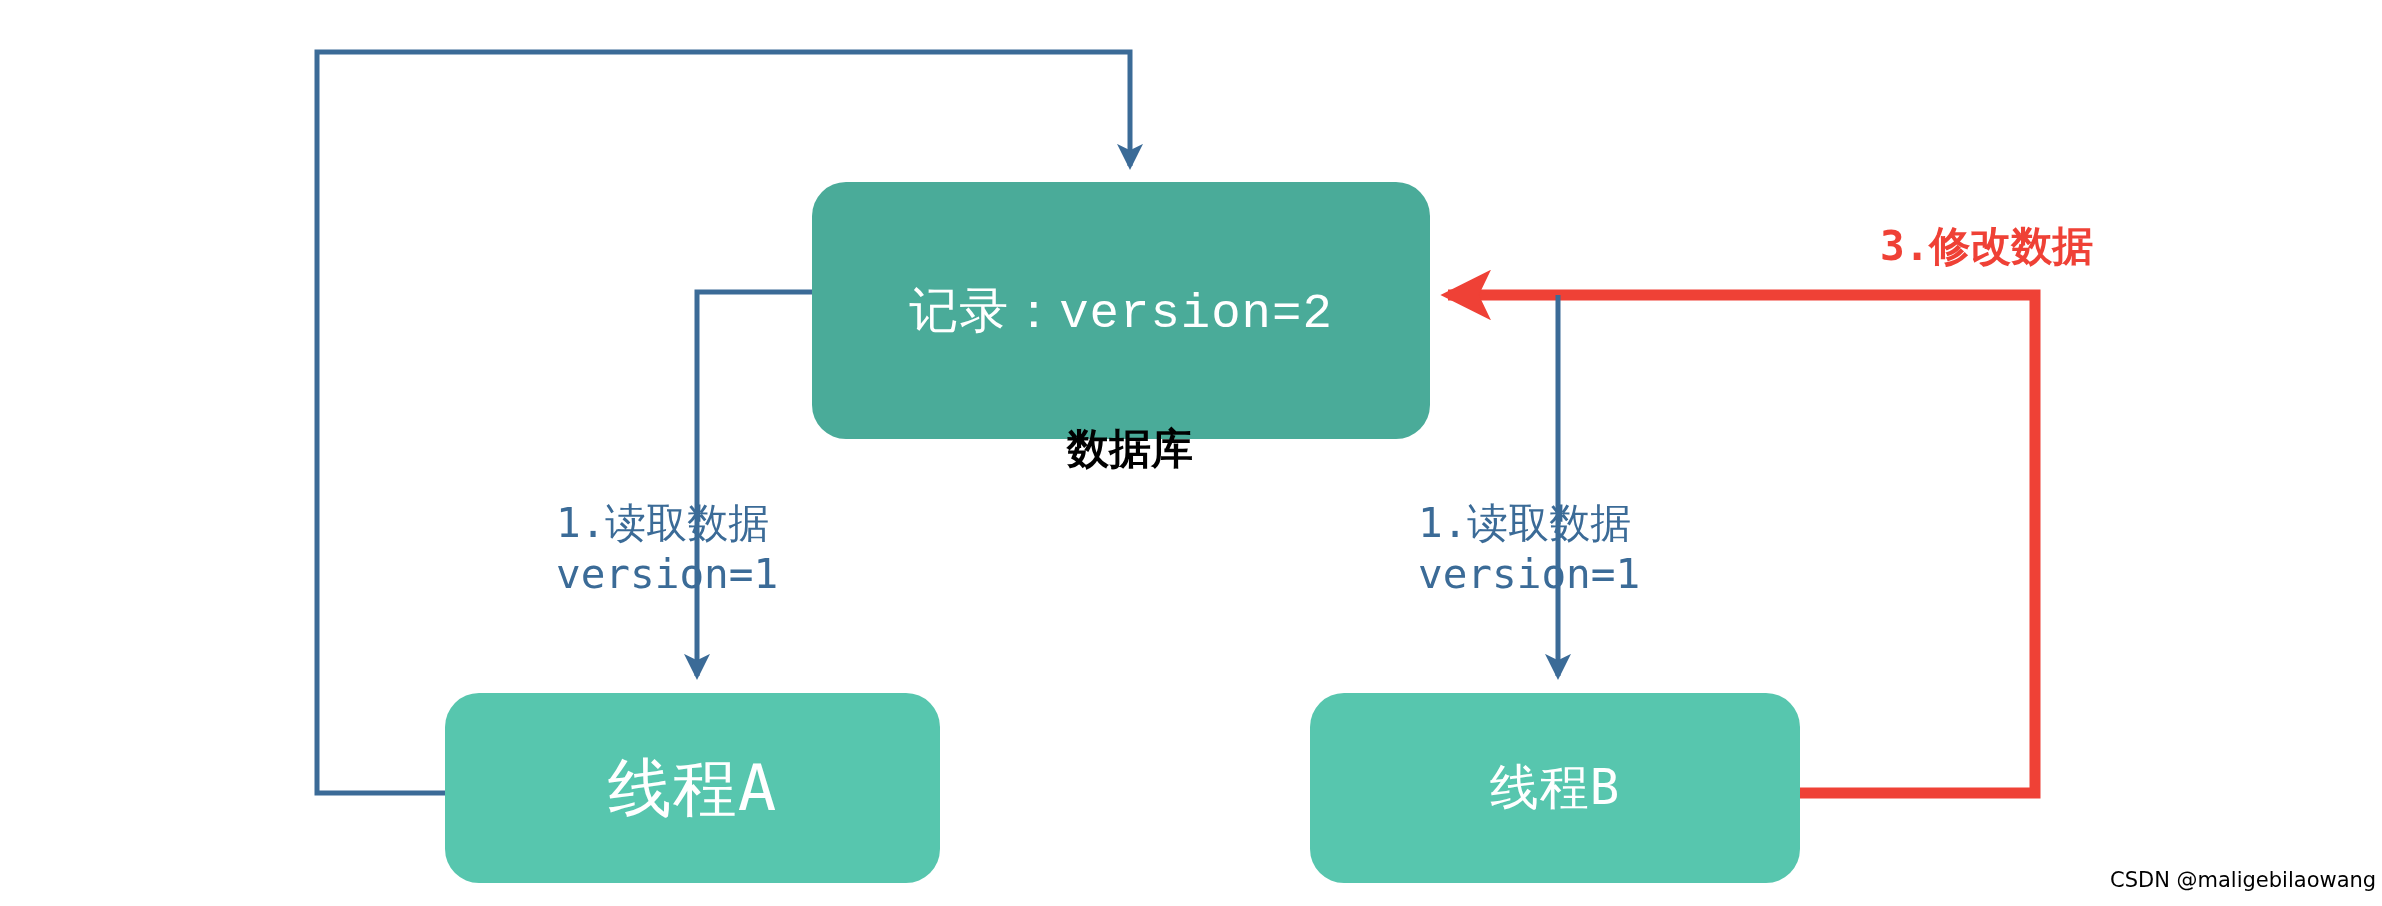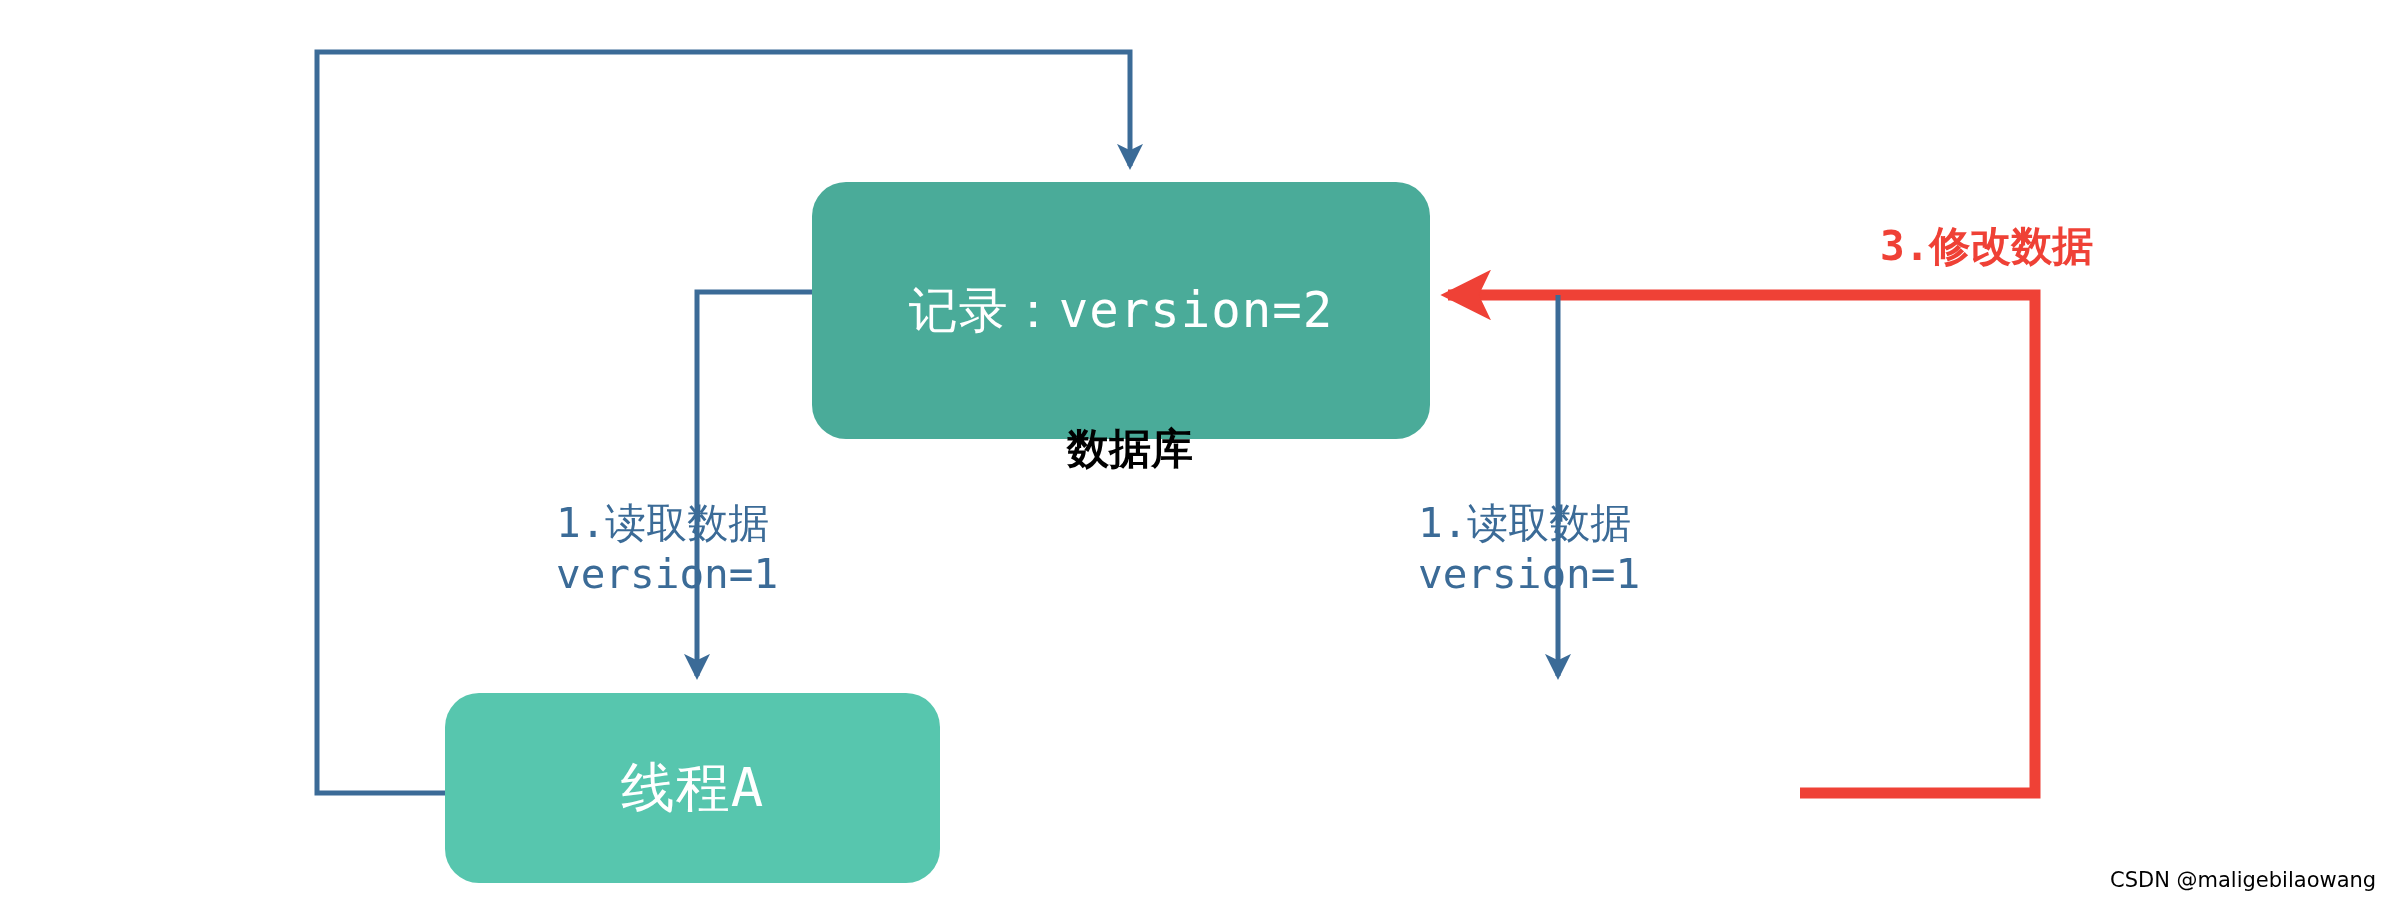--- a/index.html
+++ b/index.html
@@ -35,28 +35,29 @@
     letter-spacing: 1px;
     white-space: nowrap;
   }
   #db-node {
     left: 812px;
     top: 182px;
     width: 618px;
     height: 257px;
     background: #4aab99;
     font-size: 49px;
+    font-family: Liberation Mono, monospace;
   }
   #thread-a-node {
     left: 445px;
     top: 693px;
     width: 495px;
     height: 190px;
     background: #57c6ae;
-    font-size: 54px;
+    font-size: 64px;
   }
   #thread-b-node {
     left: 1310px;
     top: 693px;
     width: 490px;
     height: 190px;
     background: #57c6ae;
     font-size: 49px;
   }
   .label {
@@ -136,20 +137,23 @@
   <div class="node" id="db-node">
     <span>记录：version=2</span>
   </div>
 
   <div id="db-caption">数据库</div>
 
   <div class="node" id="thread-a-node">
     <span>线程A</span>
   </div>
 
+  <div class="node" id="thread-b-node">
+    <span>线程B</span>
+  </div>
 
 
   <div class="label label-blue" id="label-read-a-1">1.读取数据</div>
   <div class="label label-blue" id="label-read-a-2">version=1</div>
 
   <div class="label label-blue" id="label-read-b-1">1.读取数据</div>
   <div class="label label-blue" id="label-read-b-2">version=1</div>
 
   <div class="label label-red" id="label-modify-3">3.修改数据</div>
 

